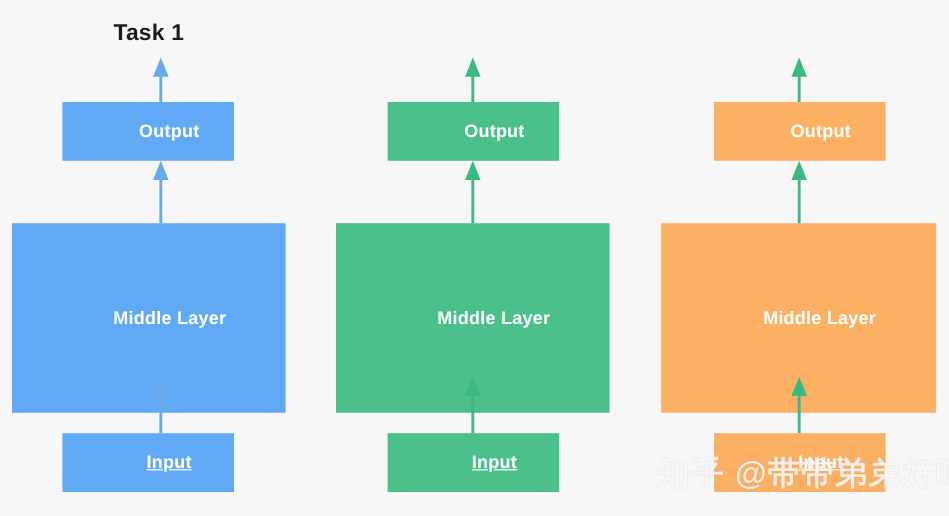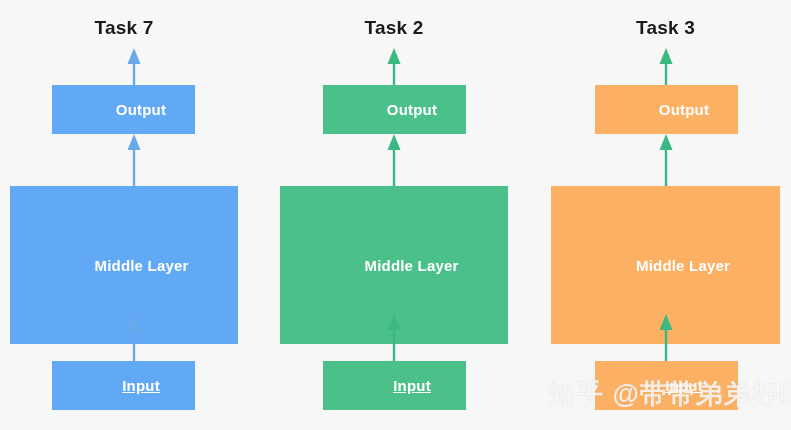--- a/index.html
+++ b/index.html
@@ -91,21 +91,21 @@
     pointer-events: none;
   }
 </style>
 </head>
 <body>
 
 <div id="canvas">
 
   <div class="task-column" style="left:10px; width:228px;">
 
-    <div class="task-title">Task 7</div>
+    <div class="task-title">Task 1</div>
 
     <div class="arrow" style="left:114px; top:48px; width:20px; height:38px;">
       <svg width="20" height="38" viewBox="0 0 20 38">
         <line x1="10" y1="38" x2="10" y2="14" stroke="#6aa9e9" stroke-width="2.4"></line>
         <polygon points="10,0 16.5,16 3.5,16" fill="#6aa9e9"></polygon>
       </svg>
     </div>
 
     <div class="node output" style="left:42px; top:85px; width:143px; background:#62a9f5;">
       <span>Output</span>
@@ -129,21 +129,20 @@
       </svg>
     </div>
 
     <div class="node input" style="left:42px; top:361px; width:143px; background:#62a9f5;">
       <span>Input</span>
     </div>
   </div>
 
   <div class="task-column" style="left:280px; width:228px;">
 
-    <div class="task-title">Task 2</div>
 
     <div class="arrow" style="left:104px; top:48px; width:20px; height:38px;">
       <svg width="20" height="38" viewBox="0 0 20 38">
         <line x1="10" y1="38" x2="10" y2="14" stroke="#3cb882" stroke-width="2.4"></line>
         <polygon points="10,0 16.5,16 3.5,16" fill="#3cb882"></polygon>
       </svg>
     </div>
 
     <div class="node output" style="left:43px; top:85px; width:143px; background:#4cc08a;">
       <span>Output</span>
@@ -167,21 +166,20 @@
       </svg>
     </div>
 
     <div class="node input" style="left:43px; top:361px; width:143px; background:#4cc08a;">
       <span>Input</span>
     </div>
   </div>
 
   <div class="task-column" style="left:551px; width:229px;">
 
-    <div class="task-title">Task 3</div>
 
     <div class="arrow" style="left:105px; top:48px; width:20px; height:38px;">
       <svg width="20" height="38" viewBox="0 0 20 38">
         <line x1="10" y1="38" x2="10" y2="14" stroke="#3cb882" stroke-width="2.4"></line>
         <polygon points="10,0 16.5,16 3.5,16" fill="#3cb882"></polygon>
       </svg>
     </div>
 
     <div class="node output" style="left:44px; top:85px; width:143px; background:#fcb063;">
       <span>Output</span>

